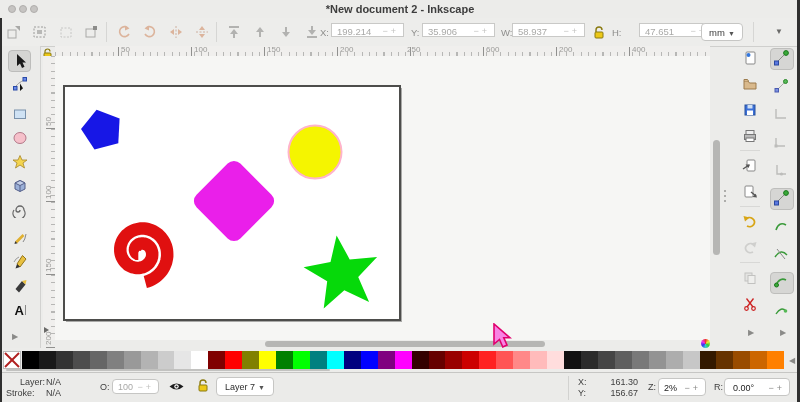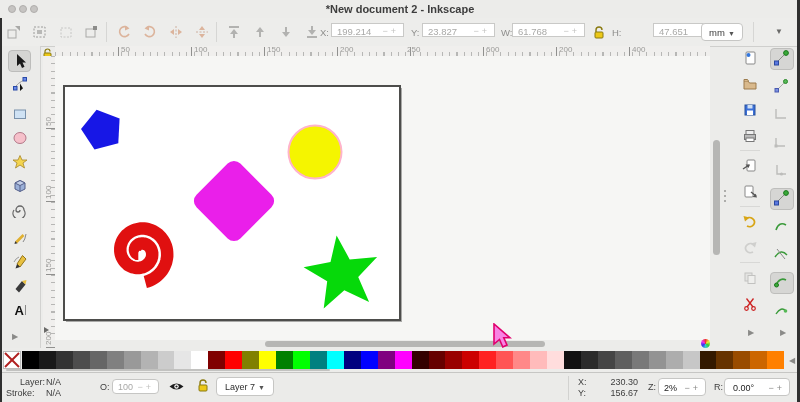--- a/index.html
+++ b/index.html
@@ -126,36 +126,36 @@
           <rect x="7" y="2" width="2" height="4" fill="#b2b2b0"></rect>
         </svg></span>
 
     <span class="flabel" style="left:320px">X:</span>
     <div class="field" style="left:331px;width:73px">
       <span class="fval">199.214</span>
       <span class="steppers"><span>−</span><span>+</span></span>
     </div>
     <span class="flabel" style="left:411px">Y:</span>
     <div class="field" style="left:422px;width:73px">
-      <span class="fval">23.827</span>
+      <span class="fval">35.906</span>
       <span class="steppers"><span>−</span><span>+</span></span>
     </div>
     <span class="flabel" style="left:501px">W:</span>
     <div class="field" style="left:512px;width:73px">
-      <span class="fval">61.768</span>
+      <span class="fval">58.937</span>
       <span class="steppers"><span>−</span><span>+</span></span>
     </div>
     <span class="tb-icon" style="left:592px;top:7px">
       <svg width="14" height="14">
           <path d="M4,7 V5 a3,3 0 0 1 6,0" fill="none" stroke="#8a7a10" stroke-width="1.4"></path>
           <rect x="3" y="7" width="8" height="6" rx="1" fill="#ecc818" stroke="#8a7a10"></rect>
         </svg>
     </span>
     <span class="flabel" style="left:612px">H:</span>
-    <div class="field" style="left:653px;width:73px">
+    <div class="field" style="left:639px;width:73px">
       <span class="fval">47.651</span>
       <span class="steppers"><span>−</span><span>+</span></span>
     </div>
     <div class="btnbox" style="left:701px;width:42px;padding-top:3px">
       <span>mm</span><span class="dd">▼</span>
     </div>
     <div class="vsep" style="left:753px"></div>
     <span style="position:absolute;left:775px;top:9px;font-size:8px;color:#6a6a68">▼</span>
   </div>
 
@@ -467,21 +467,21 @@
           <rect x="3" y="7" width="8" height="6" rx="1" fill="#ecc818" stroke="#8a7a10"></rect>
         </svg>
     </span>
     <div class="sbox" style="left:216px;top:4px;width:58px;height:19px;text-align:center">
       <span style="position:relative;top:4px;font-size:9px;color:#2e2e2e">Layer 7</span><span class="dd" style="position:relative;top:4px">▼</span>
     </div>
 
     <div style="position:absolute;left:568px;top:3px;width:1px;height:24px;background:#d2d2d0"></div>
     <span class="sb" style="left:578px;top:4px">X:</span>
     <span class="sb" style="left:578px;top:15px">Y:</span>
-    <span class="sb" style="left:596px;top:4px;width:42px;text-align:right;display:inline-block">230.30</span>
+    <span class="sb" style="left:596px;top:4px;width:42px;text-align:right;display:inline-block">161.30</span>
     <span class="sb" style="left:596px;top:15px;width:42px;text-align:right;display:inline-block">156.67</span>
     <span class="sb" style="left:648px;top:9px">Z:</span>
     <div class="sbox" style="left:658px;top:5px;width:48px;height:18px">
       <span class="sb" style="left:5px;top:4px;color:#222">2%</span>
       <span class="steppers" style="top:4px;color:#8a8a88"><span>−</span><span>+</span></span>
     </div>
     <span class="sb" style="left:714px;top:9px">R:</span>
     <div class="sbox" style="left:724px;top:5px;width:66px;height:18px">
       <span class="sb" style="left:8px;top:4px;color:#222">0.00°</span>
       <span class="steppers" style="top:4px;color:#8a8a88"><span>−</span><span>+</span></span>

